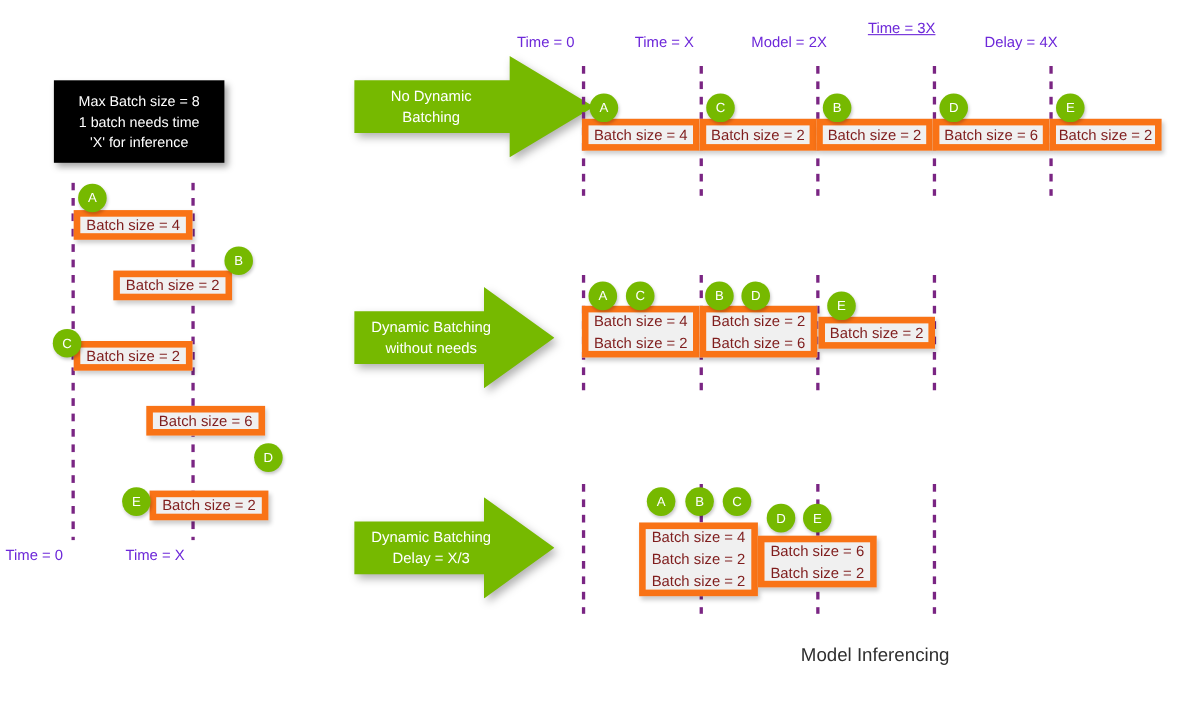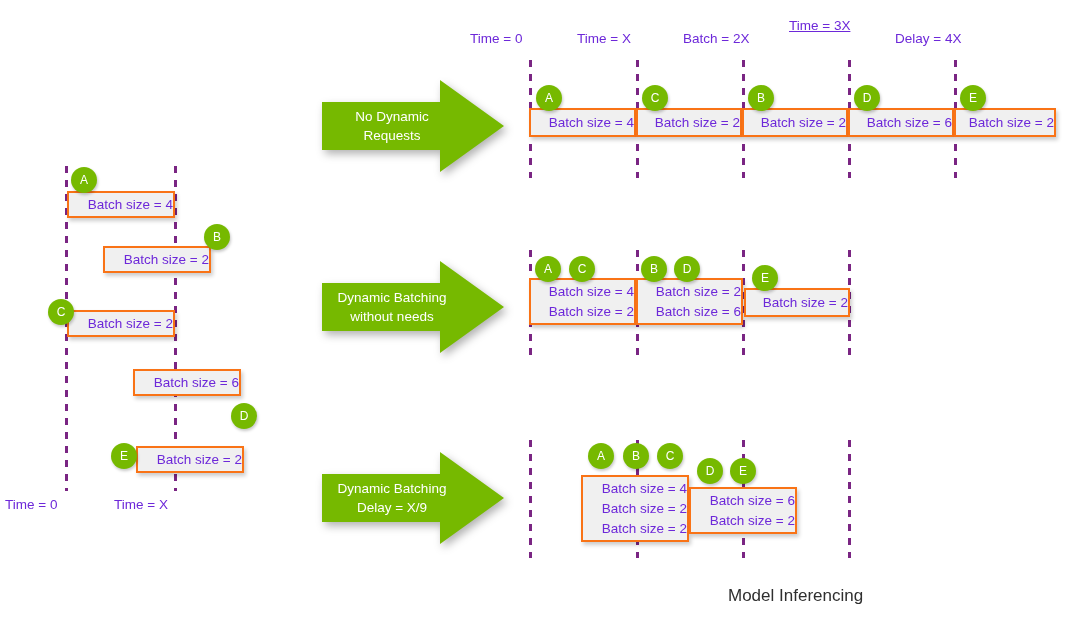--- a/index.html
+++ b/index.html
@@ -28,29 +28,29 @@
         #7a2583 0px, #7a2583 7px,
         rgba(255,255,255,0) 7px, rgba(255,255,255,0) 14px);
     background-size: 3px 14px;
     background-repeat: repeat-y;
   }
 
   
   .batch-box {
     position: absolute;
     background: #f0f0f0;
-    border: 2px solid #f97316;
+    border: 6px solid #f97316;
     box-shadow: 2px 3px 4px rgba(0,0,0,0.20);
     box-sizing: border-box;
     display: flex;
     flex-direction: column;
-    align-items: flex-end;
+    align-items: center;
     justify-content: center;
     font-size: 13.5px;
-    color: #6d28d9;
+    color: #7f1d1d;
     line-height: 20px;
     white-space: nowrap;
   }
   .batch-box .line { display: block; }
 
   
   .badge {
     position: absolute;
     width: 26px;
     height: 26px;
@@ -115,20 +115,25 @@
     font-size: 17px;
     color: #2f2f2f;
     white-space: nowrap;
   }
 </style>
 </head>
 <body>
 
 <div id="canvas">
 
+  <div class="note-box" style="left:49px; top:73px; width:155px; height:75px;">
+    <span>Max Batch size = 8</span>
+    <span>1 batch needs time</span>
+    <span>'X' for inference</span>
+  </div>
 
   <div class="dash-line" style="left:65px; top:166px; height:325px;"></div>
   <div class="dash-line" style="left:174px; top:166px; height:325px;"></div>
 
   <div class="batch-box" style="left:67px; top:191px; width:108px; height:27px;">
     <span class="line">Batch size = 4</span>
   </div>
   <div class="badge" style="left:71px; top:167px;">
     <span>A</span>
   </div>
@@ -168,36 +173,36 @@
     <span>Time = X</span>
   </div>
 
   <div class="time-label" style="left:470px; top:31px; width:120px;">
     <span>Time = 0</span>
   </div>
   <div class="time-label" style="left:577px; top:31px; width:120px;">
     <span>Time = X</span>
   </div>
   <div class="time-label" style="left:683px; top:31px; width:120px;">
-    <span>Batch = 2X</span>
+    <span>Model = 2X</span>
   </div>
   <div class="time-label" style="left:789px; top:18px; width:120px;text-decoration:underline;">
     <span>Time = 3X</span>
   </div>
   <div class="time-label" style="left:895px; top:31px; width:120px;">
     <span>Delay = 4X</span>
   </div>
 
-  <div class="arrow" style="left:322px; top:80px; width:182px; height:92px;">
+  <div class="arrow" style="left:322px; top:51px; width:182px; height:92px;padding-left:36px;">
     <svg viewBox="0 0 182 92" preserveAspectRatio="none">
       <polygon points="0,22 118,22 118,0 182,46 118,92 118,70 0,70" fill="#76b900"></polygon>
     </svg>
     <div class="arrow-text">
       <span>No Dynamic</span><br>
-      <span>Requests</span>
+      <span>Batching</span>
     </div>
   </div>
 
   <div class="dash-line" style="left:529px; top:60px; height:118px;"></div>
   <div class="dash-line" style="left:636px; top:60px; height:118px;"></div>
   <div class="dash-line" style="left:742px; top:60px; height:118px;"></div>
   <div class="dash-line" style="left:848px; top:60px; height:118px;"></div>
   <div class="dash-line" style="left:954px; top:60px; height:118px;"></div>
 
   <div class="batch-box" style="left:529px; top:108px; width:107px; height:29px;">
@@ -278,21 +283,21 @@
   <div class="badge" style="left:752px; top:265px;">
     <span>E</span>
   </div>
 
   <div class="arrow" style="left:322px; top:452px; width:182px; height:92px;">
     <svg viewBox="0 0 182 92" preserveAspectRatio="none">
       <polygon points="0,22 118,22 118,0 182,46 118,92 118,70 0,70" fill="#76b900"></polygon>
     </svg>
     <div class="arrow-text">
       <span>Dynamic Batching</span><br>
-      <span>Delay = X/9</span>
+      <span>Delay = X/3</span>
     </div>
   </div>
 
   <div class="dash-line" style="left:529px; top:440px; height:118px;"></div>
   <div class="dash-line" style="left:636px; top:440px; height:118px;"></div>
   <div class="dash-line" style="left:742px; top:440px; height:118px;"></div>
   <div class="dash-line" style="left:848px; top:440px; height:118px;"></div>
 
   <div class="batch-box" style="left:581px; top:475px; width:108px; height:67px;">
     <span class="line">Batch size = 4</span>

